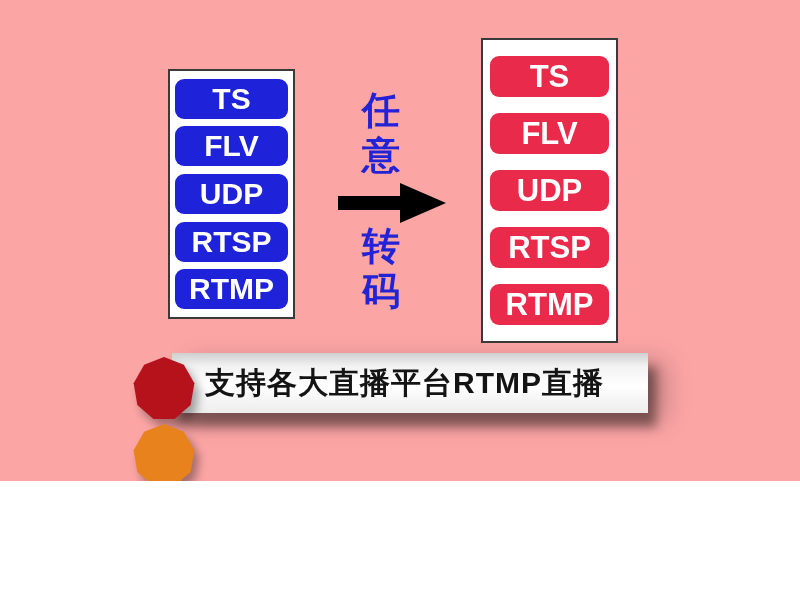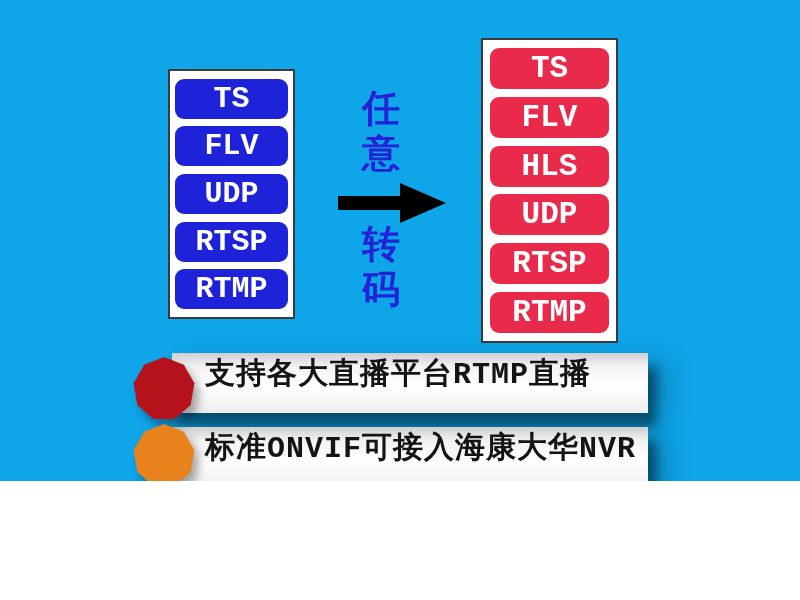--- a/index.html
+++ b/index.html
@@ -5,23 +5,22 @@
   html, body {
     margin: 0;
     padding: 0;
     background: #ffffff;
     font-family: "Liberation Sans", sans-serif;
   }
   .canvas {
     position: relative;
     width: 800px;
     height: 481px;
-    background: #0ea5e9;
+    background: #fca5a5;
     overflow: hidden;
-    font-family: Liberation Mono, monospace;
   }
 
   
   .format-box {
     position: absolute;
     background: #ffffff;
     border: 2px solid #3a3a3a;
     box-sizing: border-box;
     display: flex;
     flex-direction: column;
@@ -67,21 +66,21 @@
   }
 
   
   .bar {
     position: absolute;
     left: 172px;
     width: 476px;
     background: linear-gradient(180deg, #cfcfcf 0%, #f2f2f2 22%, #ffffff 55%, #ededed 100%);
     box-shadow: 8px 14px 10px rgba(0,0,0,0.42), 18px 8px 26px rgba(0,0,0,0.22);
     display: flex;
-    align-items: flex-start;
+    align-items: center;
     padding-left: 33px;
     box-sizing: border-box;
     font-size: 30px;
     font-weight: bold;
     color: #141414;
     letter-spacing: 1px;
     white-space: nowrap;
   }
   .bar.row1 { top: 353px; height: 60px; }
   .bar.row2 { top: 427px; height: 62px; }
@@ -138,36 +137,32 @@
   </div>
 
   <div class="vtext bottom">
     <span>转</span>
     <span>码</span>
   </div>
 
   <div class="format-box target">
     <div class="chip">TS</div>
     <div class="chip">FLV</div>
-    <div class="chip">HLS</div>
     <div class="chip">UDP</div>
     <div class="chip">RTSP</div>
     <div class="chip">RTMP</div>
   </div>
 
   <div class="bar row1">
     <span>支持各大直播平台RTMP直播</span>
   </div>
   <div class="oct-wrap row1">
     <div class="oct red"></div>
   </div>
 
-  <div class="bar row2">
-    <span>标准ONVIF可接入海康大华NVR</span>
-  </div>
   <div class="oct-wrap row2">
     <div class="oct orange"></div>
   </div>
 
   <div class="oct-wrap row3">
     <div class="oct blue"></div>
   </div>
 
 </div>
 

